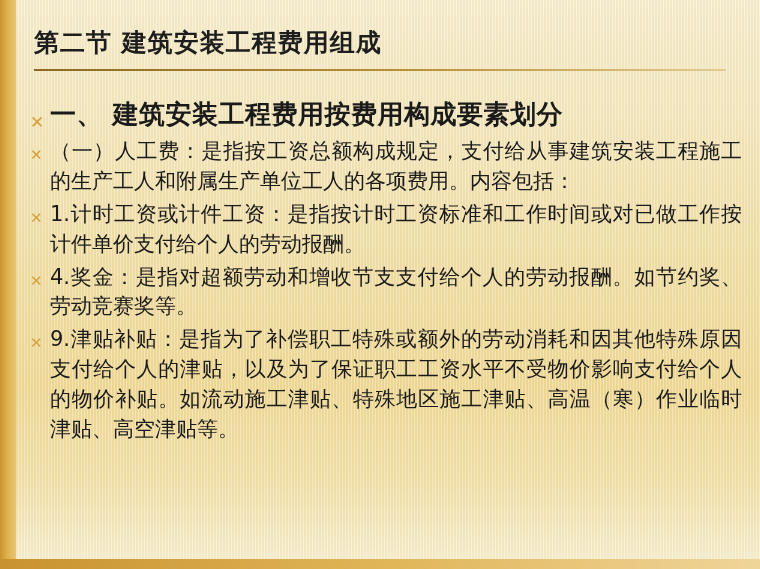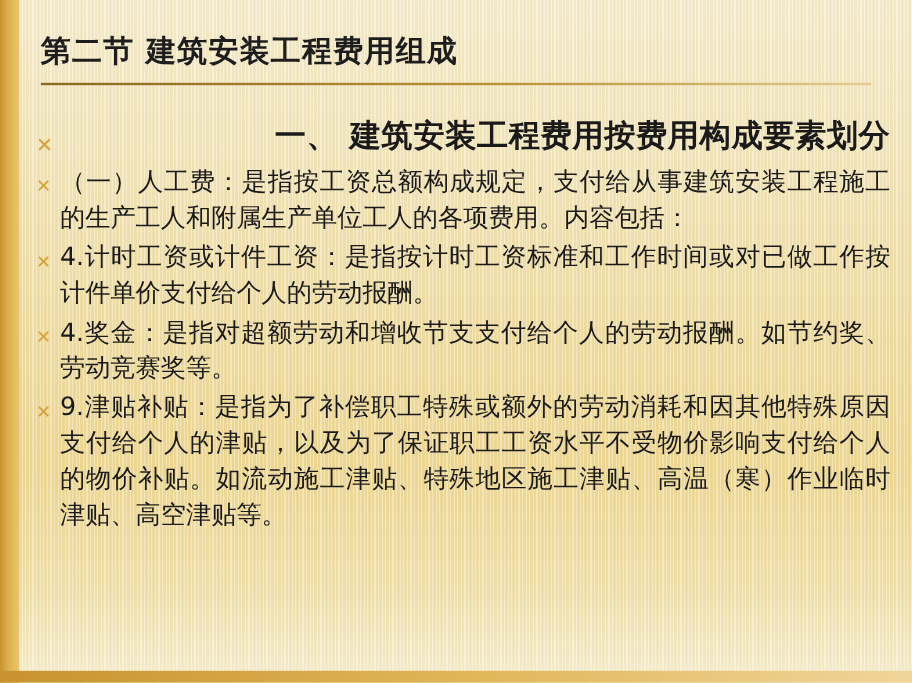--- a/index.html
+++ b/index.html
@@ -98,21 +98,20 @@
   .bullet-text {
     flex: 1 1 auto;
     color: #1a1a1a;
     font-family: "DejaVu Sans", "Liberation Sans", sans-serif;
   }
   .lvl1-text {
     font-size: 26px;
     font-weight: bold;
     line-height: 1.28;
     letter-spacing: 0.5px;
-    text-align: right;
   }
   .lvl2-text {
     font-size: 21px;
     line-height: 1.42;
     text-align: justify;
   }
   .para-1 { margin-bottom: 3px; }
   .para-2 { margin-bottom: 3px; }
   .para-3 { margin-bottom: 3px; }
   .para-4 { margin-bottom: 3px; }
@@ -134,21 +133,21 @@
       <div class="bullet-text lvl1-text">一、 建筑安装工程费用按费用构成要素划分</div>
     </div>
 
     <div class="bullet-row para-1">
       <span class="bullet-mark">✕</span>
       <div class="bullet-text lvl2-text">（一）人工费：是指按工资总额构成规定，支付给从事建筑安装工程施工的生产工人和附属生产单位工人的各项费用。内容包括：</div>
     </div>
 
     <div class="bullet-row para-2">
       <span class="bullet-mark">✕</span>
-      <div class="bullet-text lvl2-text">4.计时工资或计件工资：是指按计时工资标准和工作时间或对已做工作按计件单价支付给个人的劳动报酬。</div>
+      <div class="bullet-text lvl2-text">1.计时工资或计件工资：是指按计时工资标准和工作时间或对已做工作按计件单价支付给个人的劳动报酬。</div>
     </div>
 
     <div class="bullet-row para-3">
       <span class="bullet-mark">✕</span>
       <div class="bullet-text lvl2-text">4.奖金：是指对超额劳动和增收节支支付给个人的劳动报酬。如节约奖、劳动竞赛奖等。</div>
     </div>
 
     <div class="bullet-row para-4">
       <span class="bullet-mark">✕</span>
       <div class="bullet-text lvl2-text">9.津贴补贴：是指为了补偿职工特殊或额外的劳动消耗和因其他特殊原因支付给个人的津贴，以及为了保证职工工资水平不受物价影响支付给个人的物价补贴。如流动施工津贴、特殊地区施工津贴、高温（寒）作业临时津贴、高空津贴等。</div>

